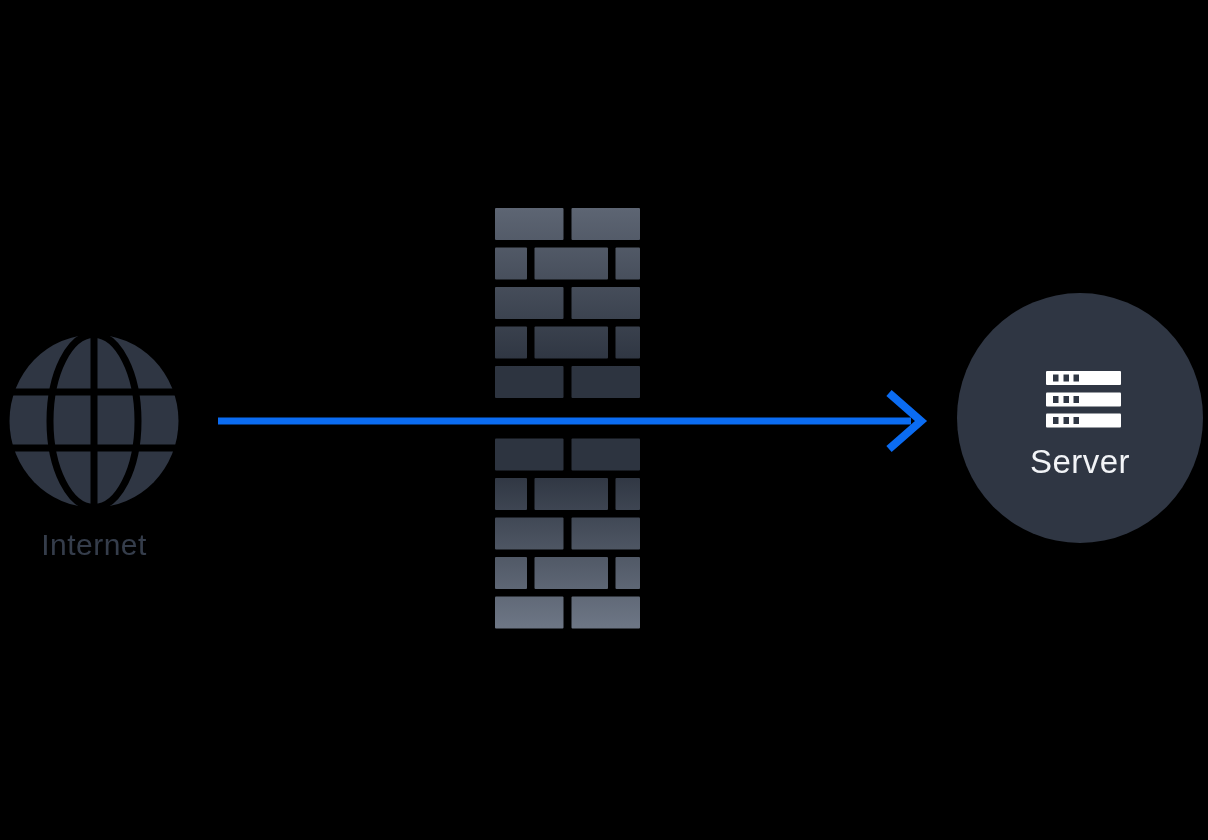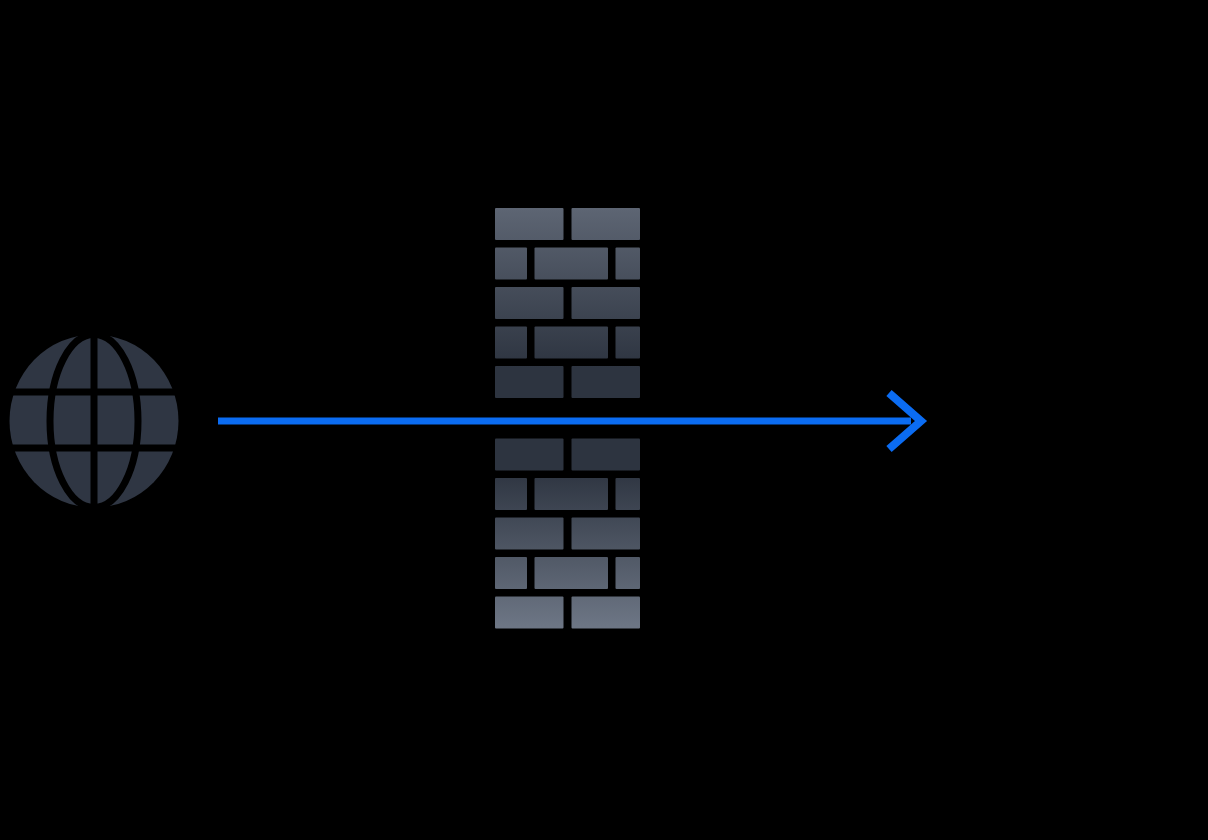--- a/index.html
+++ b/index.html
@@ -94,20 +94,21 @@
 
 <div class="stage">
 
   <svg class="abs globe-svg" width="172" height="174" viewBox="0 0 172 174">
     <ellipse class="slate-fill" cx="86" cy="87" rx="84.5" ry="86.5"></ellipse>
     <line class="globe-line" x1="0" y1="58" x2="172" y2="58"></line>
     <line class="globe-line" x1="0" y1="114" x2="172" y2="114"></line>
     <line class="globe-line" x1="86" y1="0" x2="86" y2="174"></line>
     <ellipse class="globe-line" cx="86" cy="87" rx="44" ry="86.5"></ellipse>
   </svg>
+  <div class="abs internet-label">Internet</div>
 
   <svg class="abs arrow-svg" width="720" height="72" viewBox="0 0 720 72">
     <line class="arrow-line" x1="8" y1="36" x2="701" y2="36"></line>
     <polyline class="arrow-head" points="679,8 711,36 679,64"></polyline>
   </svg>
 
   <svg class="abs wall-svg" width="145" height="421" viewBox="0 0 145 421">
     <defs>
       <linearGradient id="wallGrad" gradientUnits="userSpaceOnUse" x1="0" y1="0" x2="0" y2="421">
         <stop offset="0" class="stop-top"></stop>
@@ -145,14 +146,31 @@
     <rect class="brick" x="76.5" y="309.5" width="68.5" height="32" rx="1"></rect>
 
     <rect class="brick" x="0" y="349" width="32" height="32" rx="1"></rect>
     <rect class="brick" x="39.5" y="349" width="73.5" height="32" rx="1"></rect>
     <rect class="brick" x="120.5" y="349" width="24.5" height="32" rx="1"></rect>
 
     <rect class="brick" x="0" y="388.5" width="68.5" height="32" rx="1"></rect>
     <rect class="brick" x="76.5" y="388.5" width="68.5" height="32" rx="1"></rect>
   </svg>
 
+  <div class="abs server-circle">
+    <svg class="server-icon-svg" width="75" height="57" viewBox="0 0 75 57">
+      <rect class="server-bar" x="0" y="0" width="75" height="14" rx="1"></rect>
+      <rect class="server-bar" x="0" y="21.5" width="75" height="14" rx="1"></rect>
+      <rect class="server-bar" x="0" y="42.5" width="75" height="14" rx="1"></rect>
+      <rect class="server-led" x="7" y="3.5" width="5.5" height="7"></rect>
+      <rect class="server-led" x="17.5" y="3.5" width="5.5" height="7"></rect>
+      <rect class="server-led" x="27.5" y="3.5" width="5.5" height="7"></rect>
+      <rect class="server-led" x="7" y="25" width="5.5" height="7"></rect>
+      <rect class="server-led" x="17.5" y="25" width="5.5" height="7"></rect>
+      <rect class="server-led" x="27.5" y="25" width="5.5" height="7"></rect>
+      <rect class="server-led" x="7" y="46" width="5.5" height="7"></rect>
+      <rect class="server-led" x="17.5" y="46" width="5.5" height="7"></rect>
+      <rect class="server-led" x="27.5" y="46" width="5.5" height="7"></rect>
+    </svg>
+    <div class="server-label">Server</div>
+  </div>
 
 </div>
 
 </body></html>

